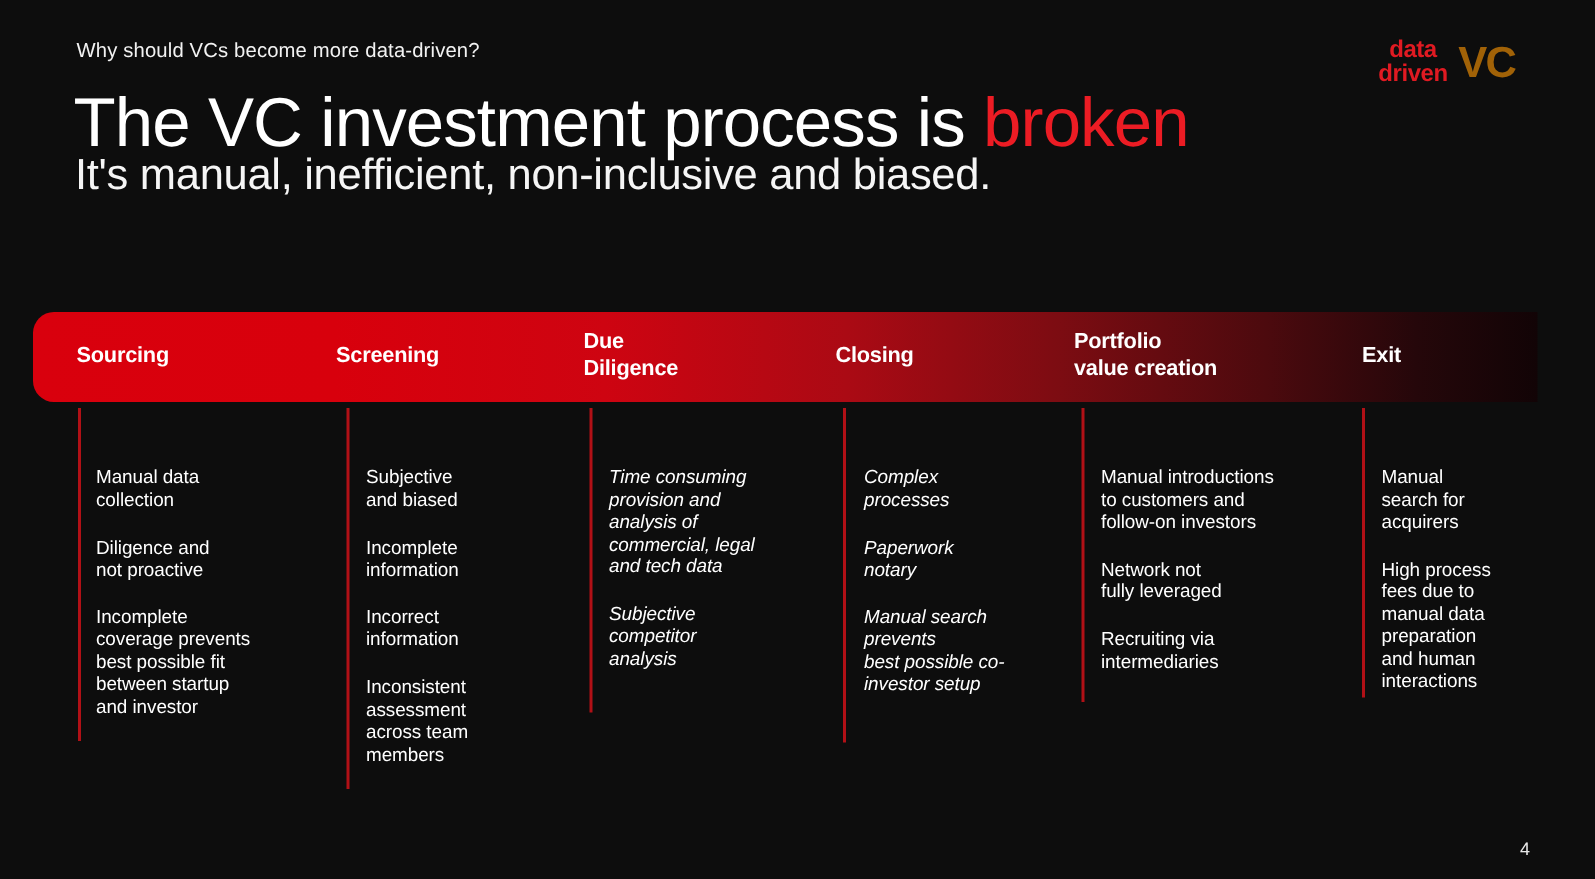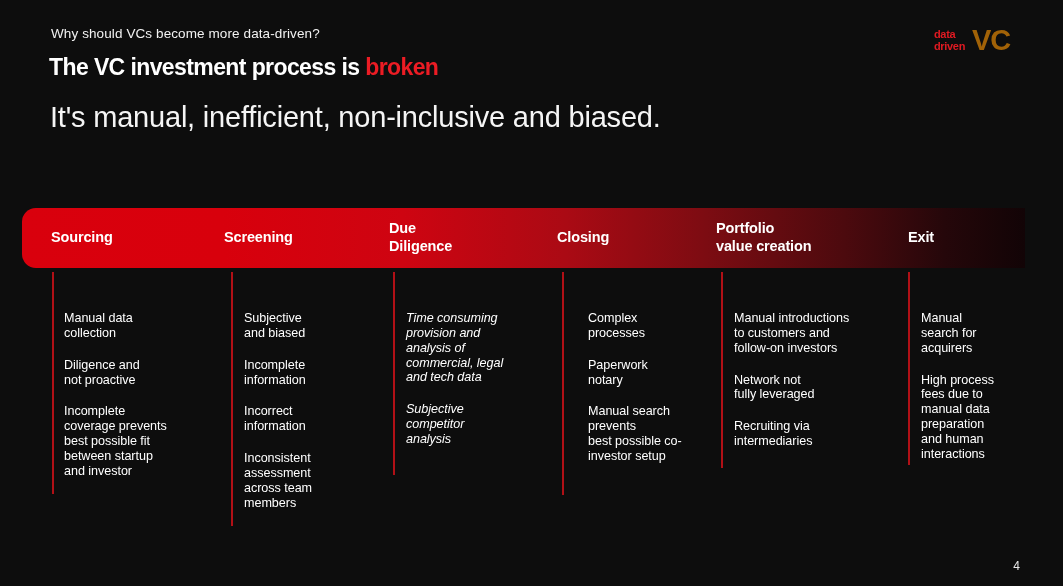--- a/index.html
+++ b/index.html
@@ -24,22 +24,22 @@
     font-size: 13.5px;
     font-weight: 400;
     color: #f2f2f2;
     letter-spacing: 0.1px;
   }
 
   .headline {
     position: absolute;
     left: 49px;
     top: 54px;
-    font-size: 23px;
-    font-weight: bold;
+    font-size: 46px;
+    font-weight: normal;
     letter-spacing: -0.6px;
     color: #ffffff;
     white-space: nowrap;
   }
   .headline .accent { color: #ec1c24; }
 
   .subhead {
     position: absolute;
     left: 50px;
     top: 101px;
@@ -56,25 +56,25 @@
     right: 53px;
     top: 26px;
     display: flex;
     align-items: center;
     gap: 7px;
   }
   .logo-word {
     display: flex;
     flex-direction: column;
     line-height: 1.02;
-    font-size: 11px;
+    font-size: 16px;
     font-weight: bold;
     color: #e01a22;
     letter-spacing: -0.3px;
-    text-align: left;
+    text-align: center;
   }
   .logo-vc {
     font-size: 29px;
     font-weight: bold;
     color: #a16207;
     letter-spacing: -1.2px;
     line-height: 1;
   }
 
   
@@ -229,21 +229,21 @@
 commercial, legal
 and tech data</div>
       <div class="item">Subjective
 competitor
 analysis</div>
     </div>
   </div>
 
   <div class="col">
     <div class="divider" style="left:562px; height:223px;"></div>
-    <div class="col-items" style="left:588px; width:150px;">
+    <div class="col-items" style="left:576px; width:150px;font-style:italic;">
       <div class="item">Complex
 processes</div>
       <div class="item">Paperwork
 notary</div>
       <div class="item">Manual search
 prevents
 best possible co-
 investor setup</div>
     </div>
   </div>

